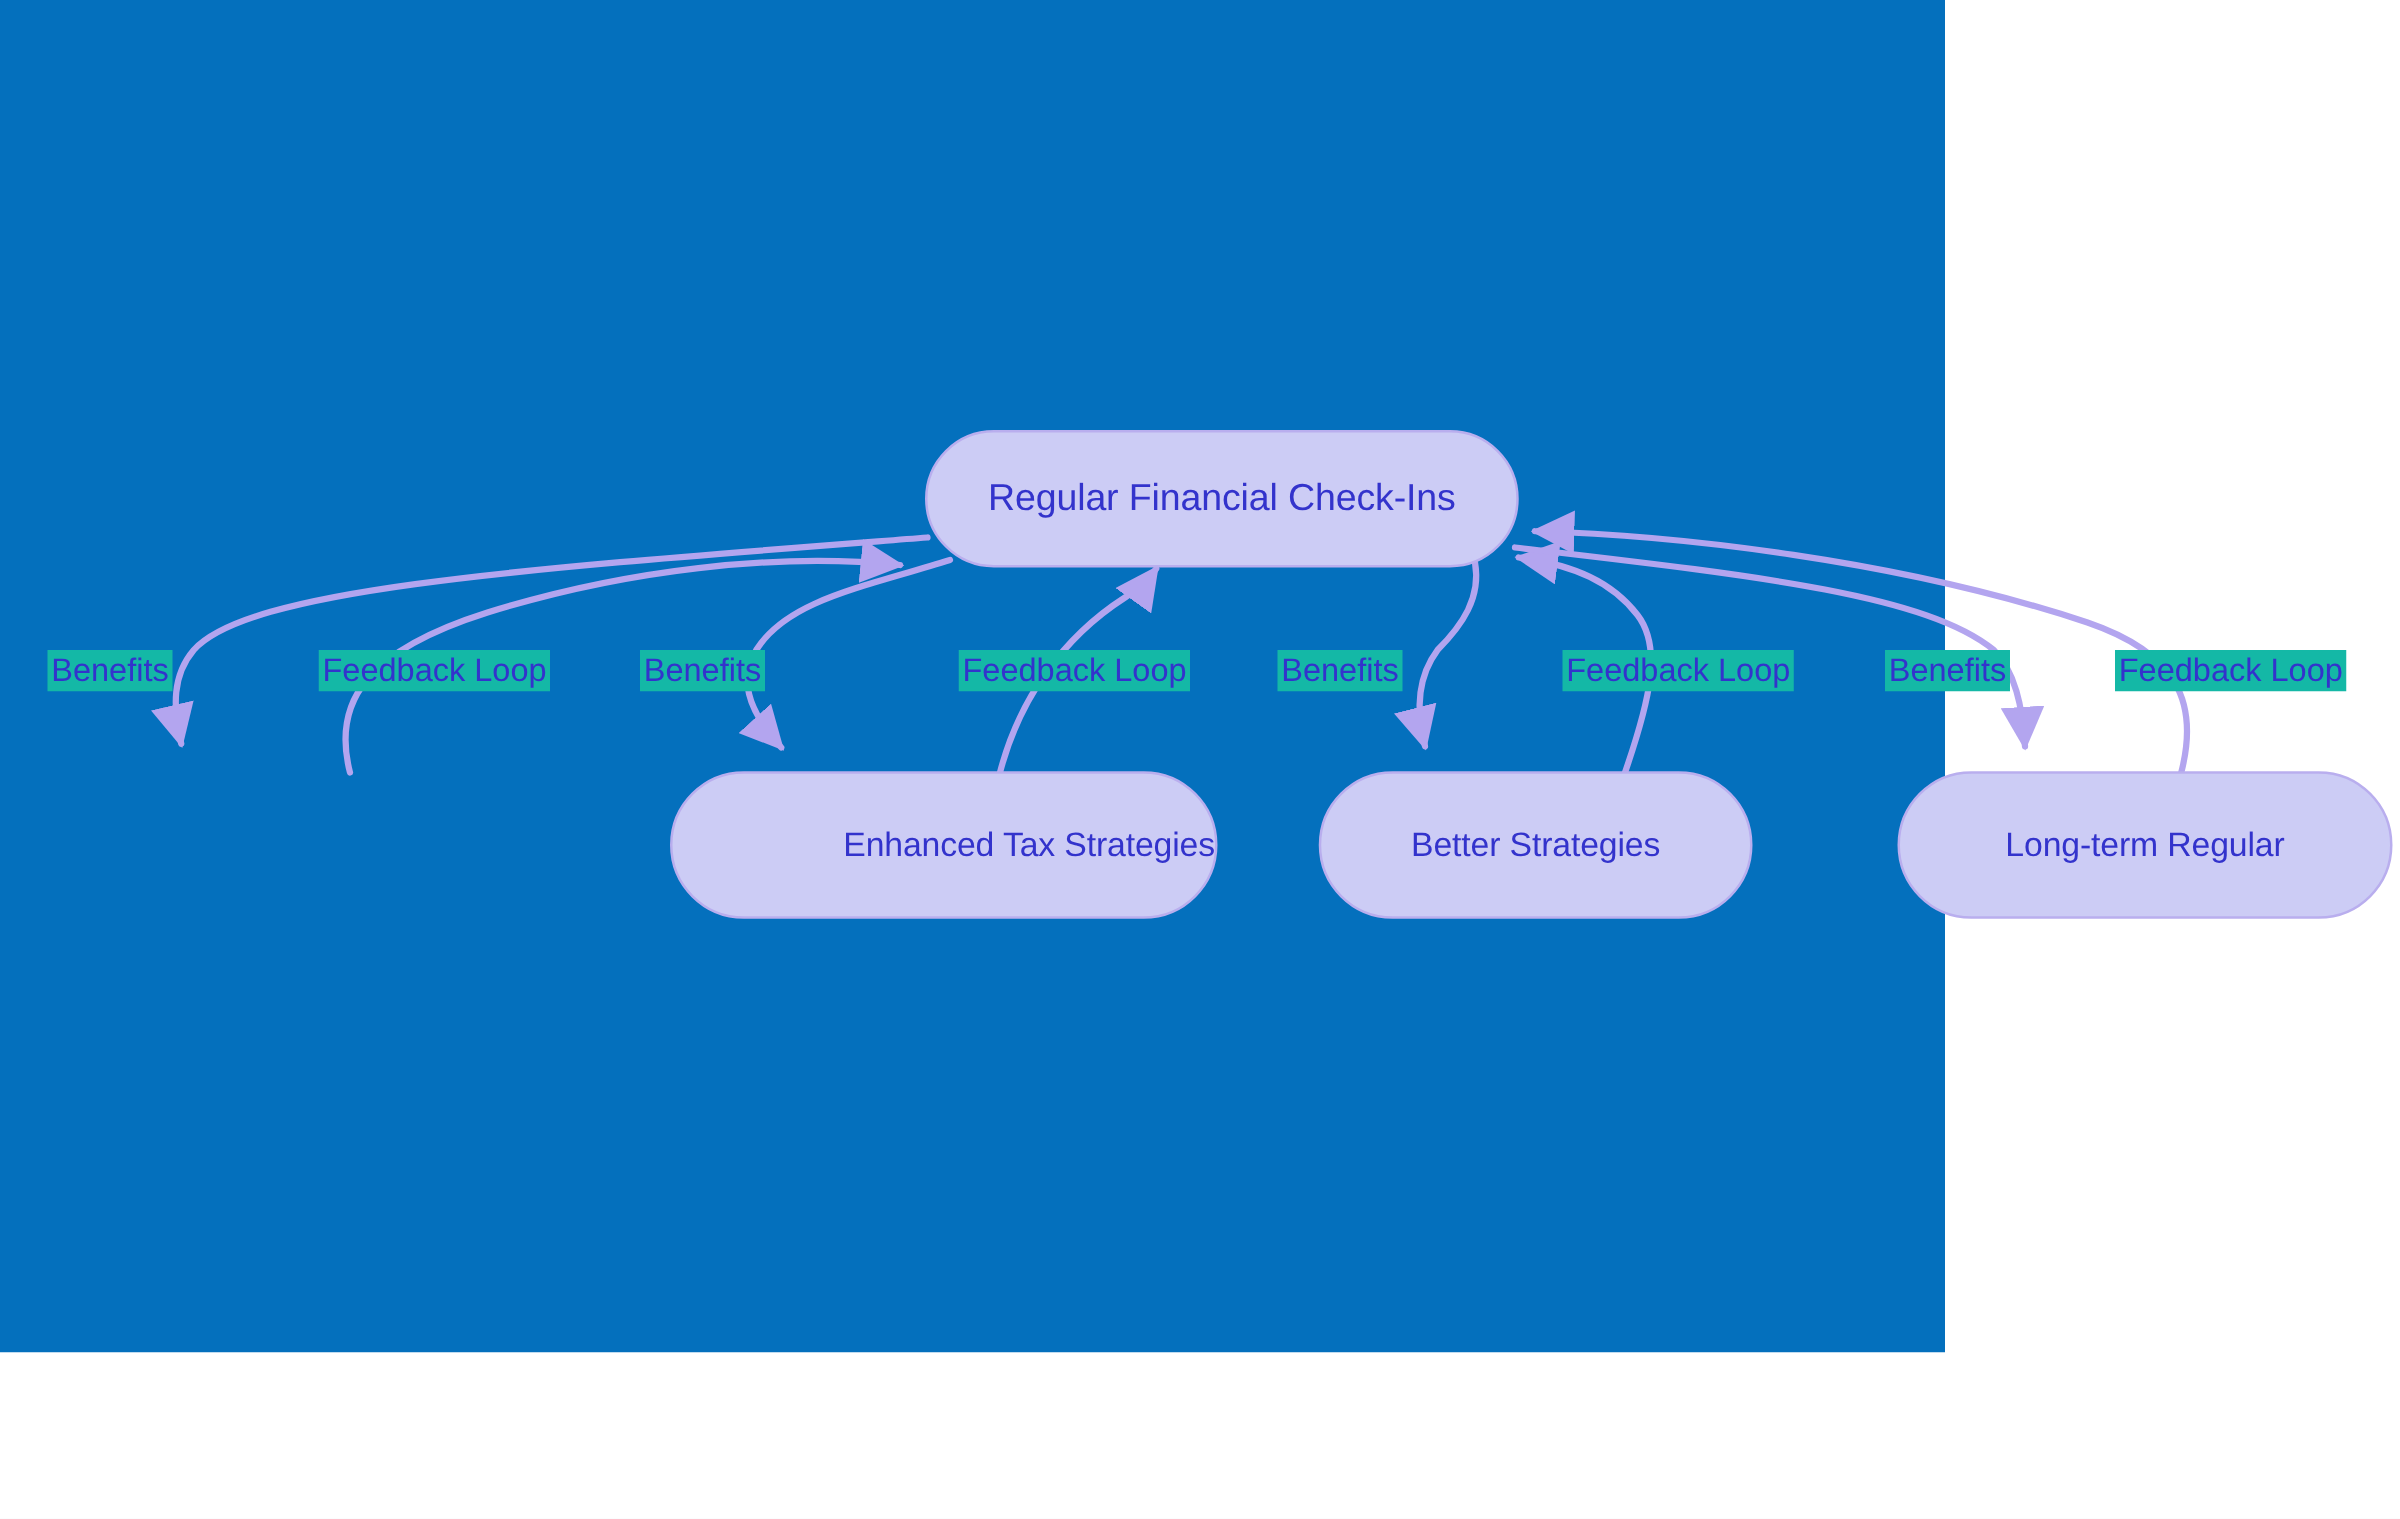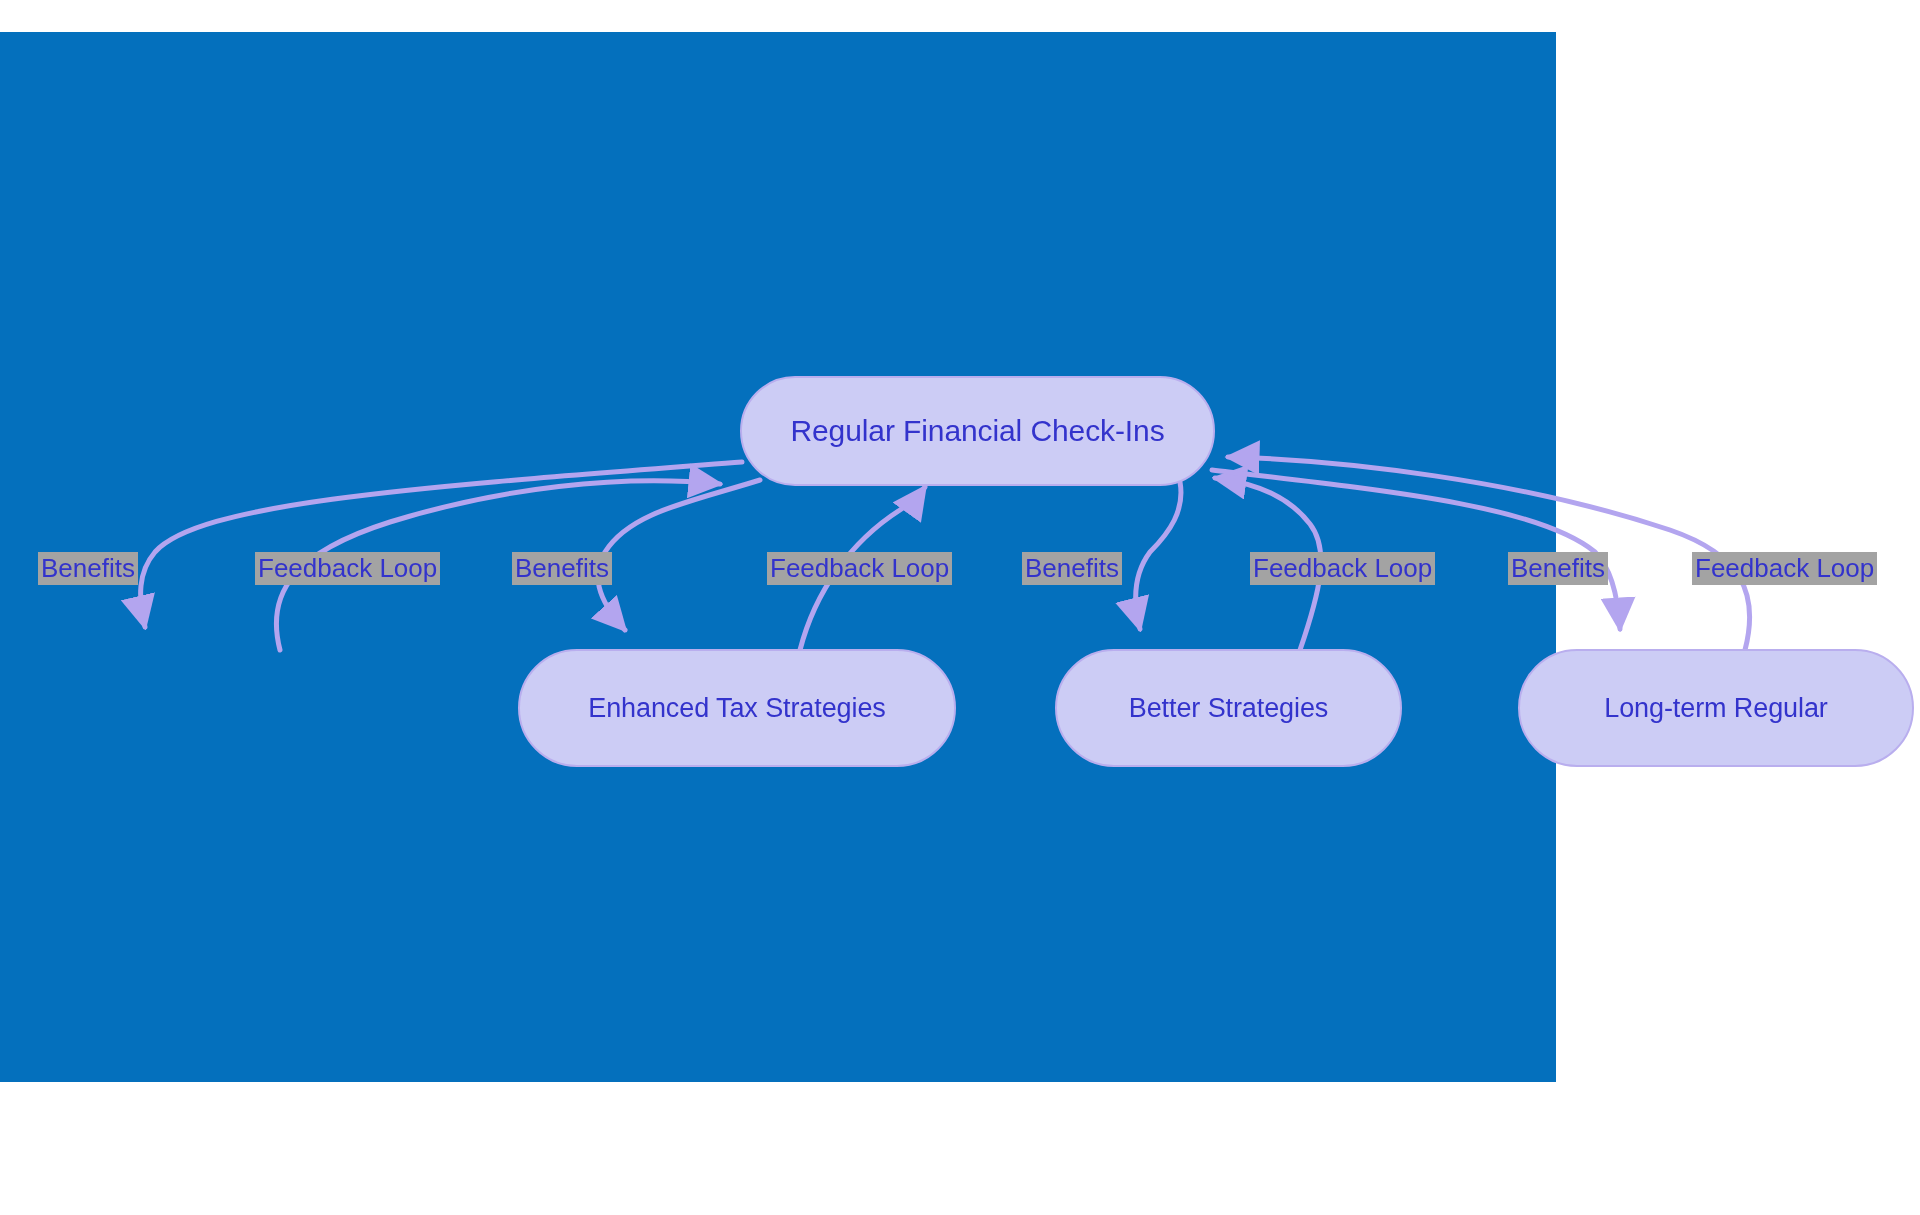--- a/index.html
+++ b/index.html
@@ -18,21 +18,20 @@
     overflow: hidden;
     background: #ffffff;
   }
   #diagram-area {
     position: absolute;
     left: 0;
     top: 0;
     width: 1556px;
     height: 1082px;
     background: #0470bd;
-    margin-top: 32px;
   }
   #edge-layer {
     position: absolute;
     left: 0;
     top: 0;
     width: 1920px;
     height: 1082px;
   }
   .node {
     position: absolute;
@@ -57,27 +56,27 @@
     width: 475px;
     height: 110px;
     font-size: 30px;
   }
   .leaf-node {
     height: 118px;
     font-size: 27px;
     top: 617px;
   }
   #node-early   { left: 17px;   width: 382px; }
-  #node-tax     { left: 518px;  width: 438px; }
+  #node-tax     { left: 536px;  width: 438px; justify-content: flex-end; }
   #node-compl   { left: 1055px; width: 347px; }
   #node-success { left: 1518px; width: 396px; }
 
   .edge-label {
     position: absolute;
-    background: #a3a3a3;
+    background: #14b8a6;
     color: #3333cc;
     font-family: "Liberation Sans", sans-serif;
     font-size: 26px;
     line-height: 1.18;
     padding: 1px 3px;
     white-space: nowrap;
   }
   #footer-bar {
     position: absolute;
     left: 0;

